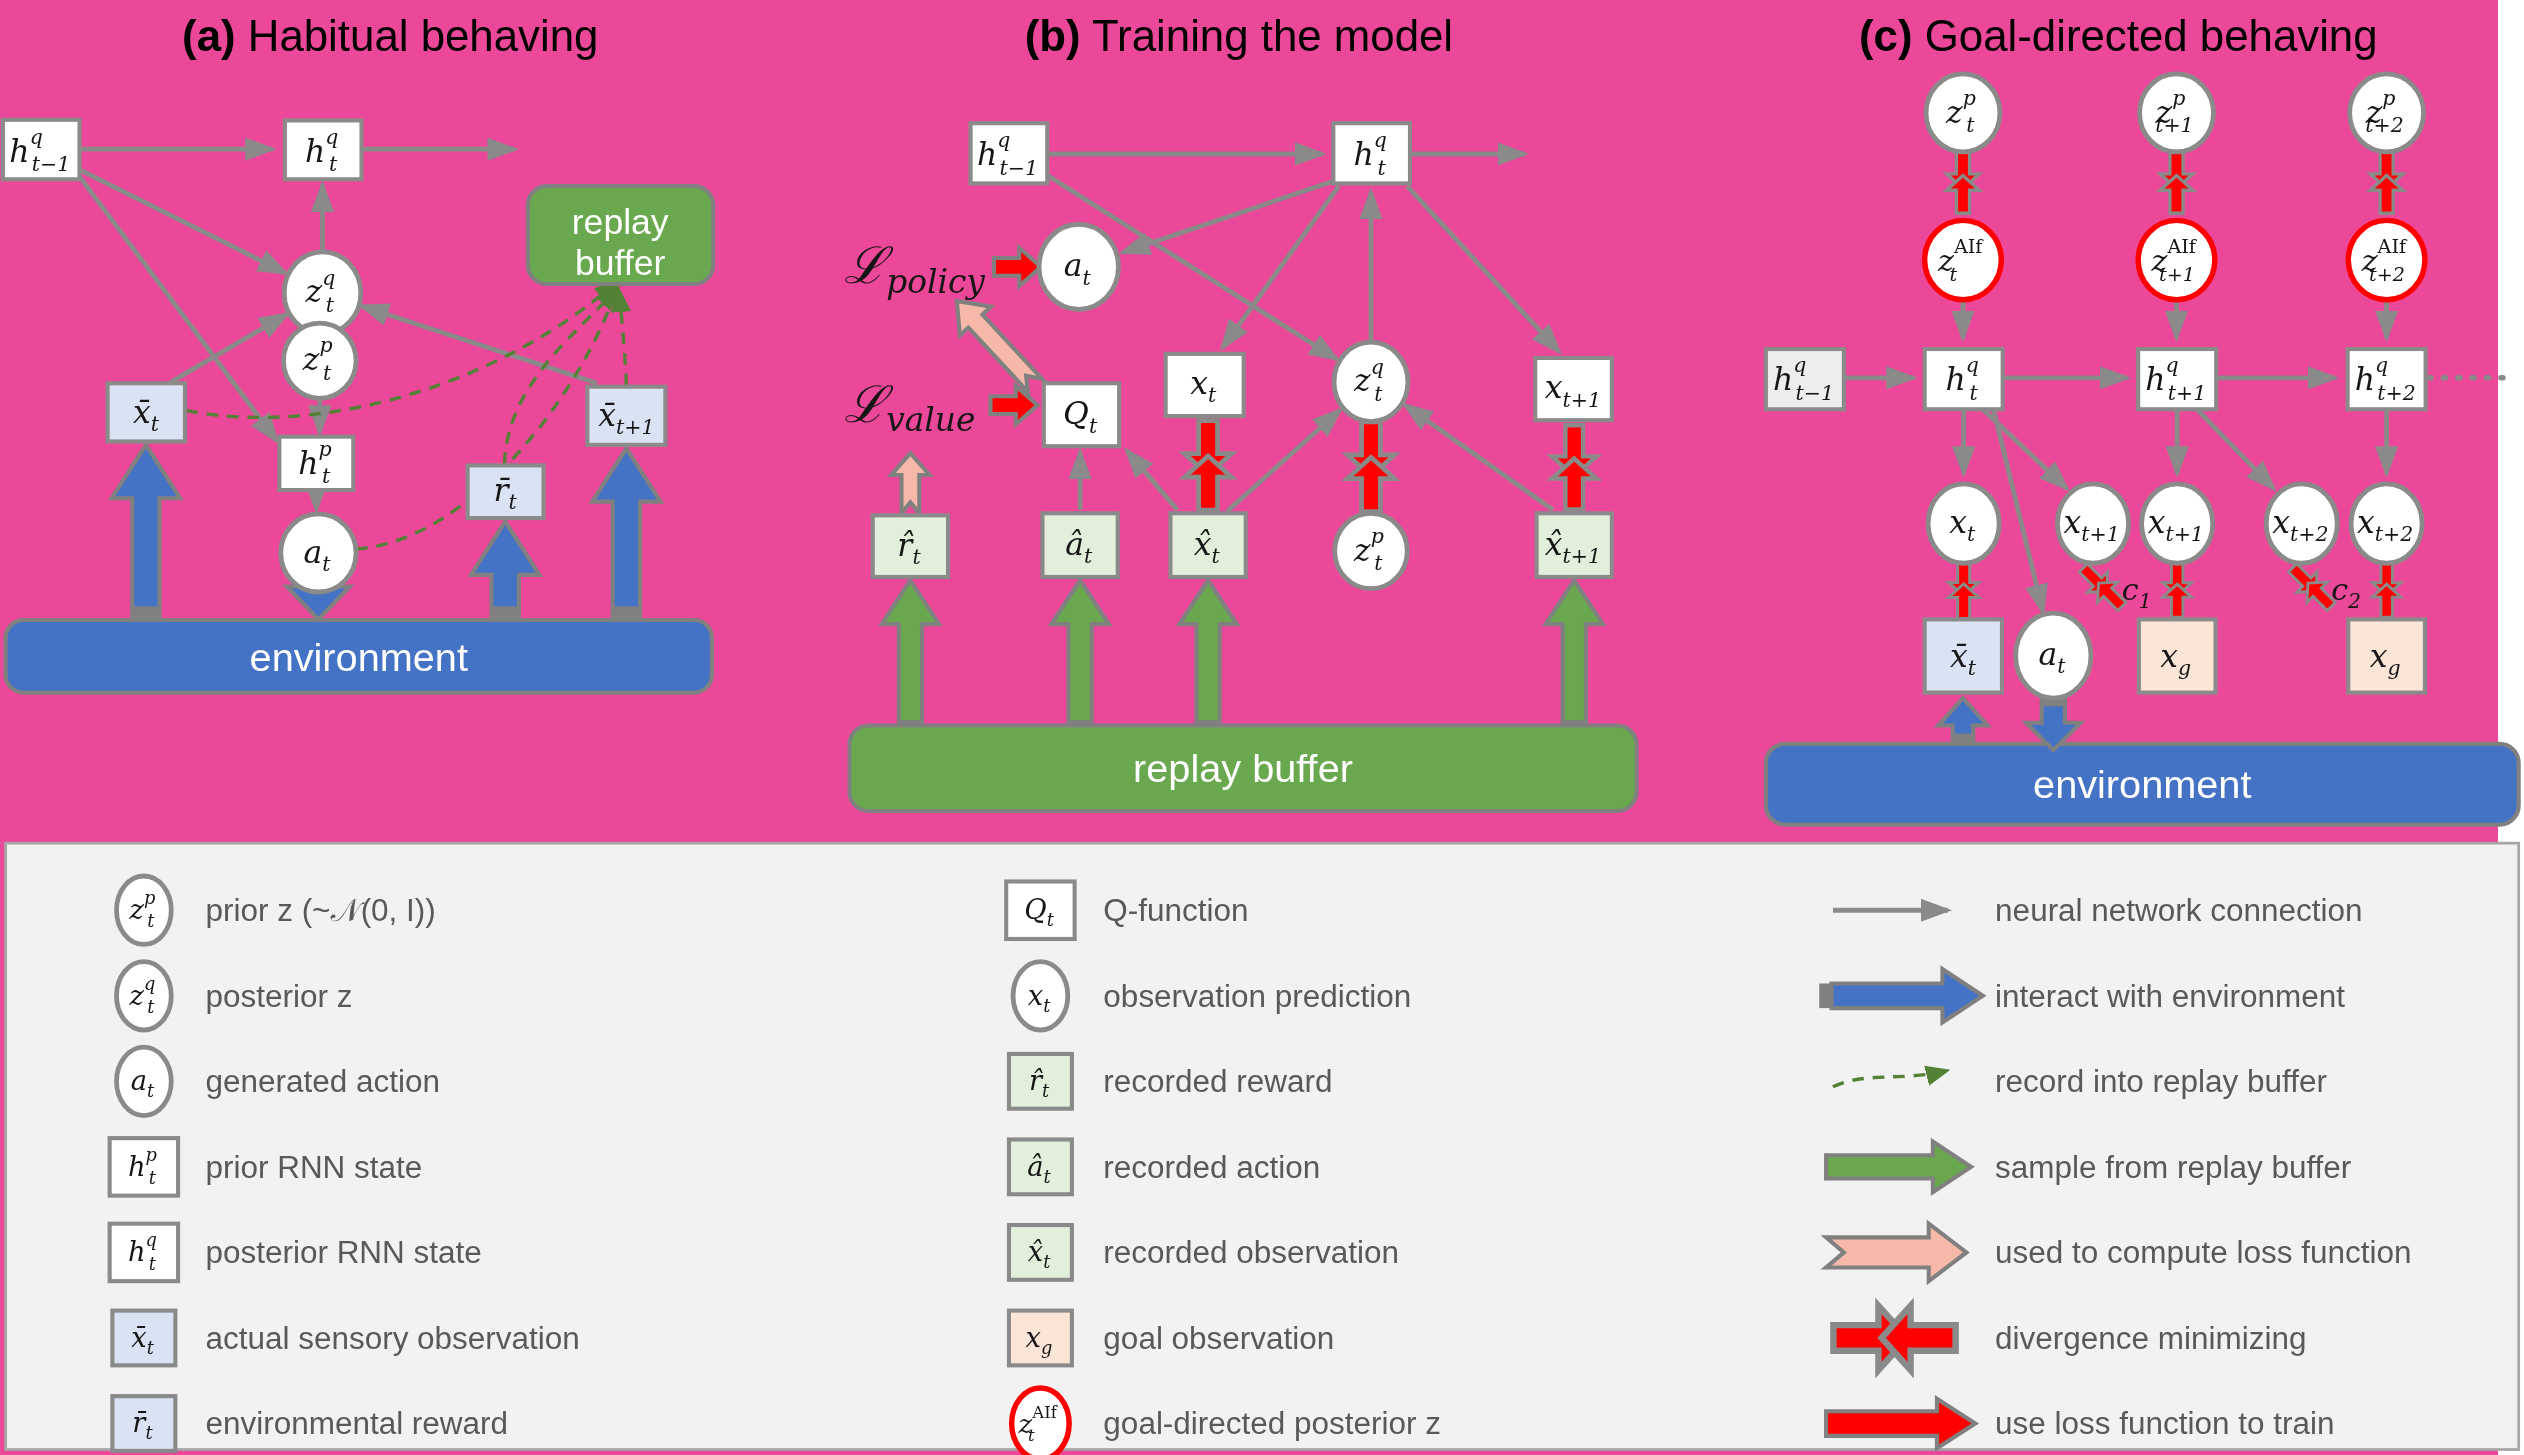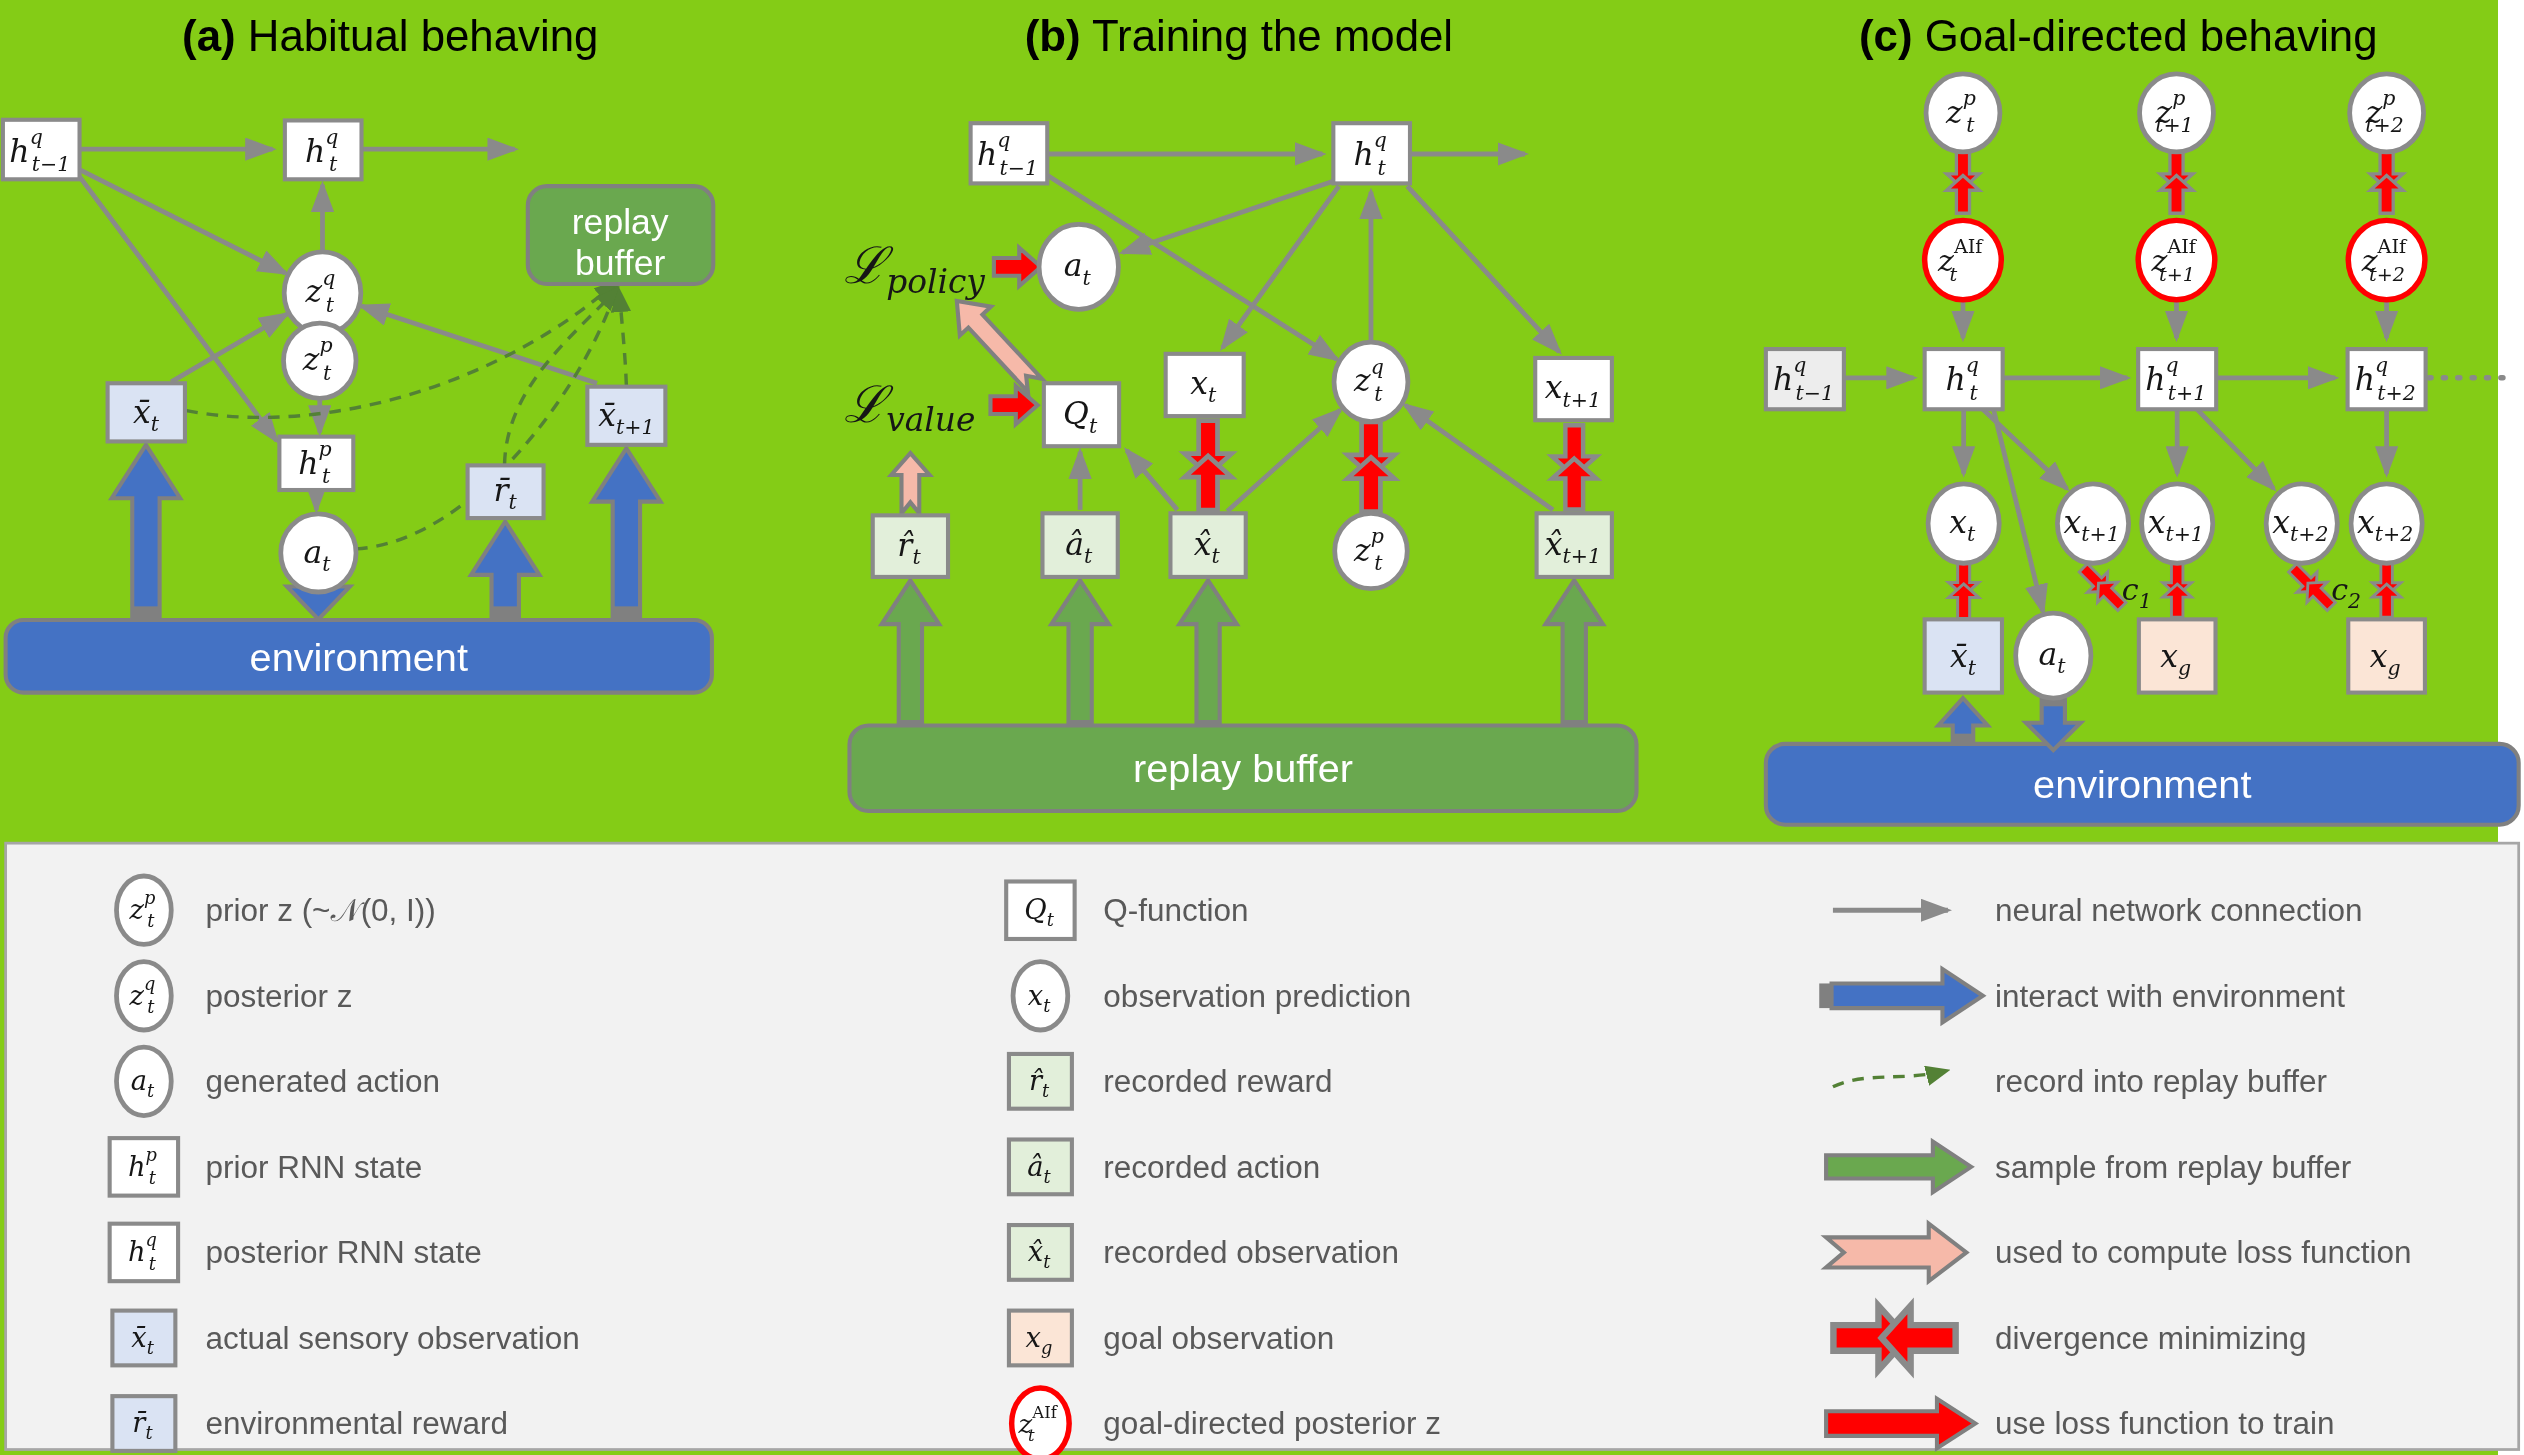--- a/index.html
+++ b/index.html
@@ -1,16 +1,16 @@
 <!DOCTYPE html>
 <html style="font-size:11px"><head>
 <meta charset="utf-8">
 <style>
   html,body{margin:0;padding:0;background:#fff;width:2525px;height:1455px;overflow:hidden}
-  #fig{position:relative;width:2498px;height:1455px;background:#84cc16}
+  #fig{position:relative;width:2498px;height:1455px;background:#ec4899}
   svg{display:block}
   .box{fill:#fff;stroke:#8a8a8a;stroke-width:6}
   .boxc{stroke:#8a8a8a;stroke-width:6}
   .circ{fill:#fff;stroke:#8a8a8a;stroke-width:7}
   .circr{fill:#fff;stroke-width:8}
   .thin{stroke:#8a8a8a;stroke-width:7;fill:none}
   .dots{stroke:#8a8a8a;stroke-width:8;fill:none;stroke-dasharray:3 18;stroke-linecap:round}
   .dash{stroke-width:5;fill:none;stroke-dasharray:17 13}
   .bigarrow{stroke:#808080;stroke-width:6}
   .cap{fill:#808080;stroke:none}

